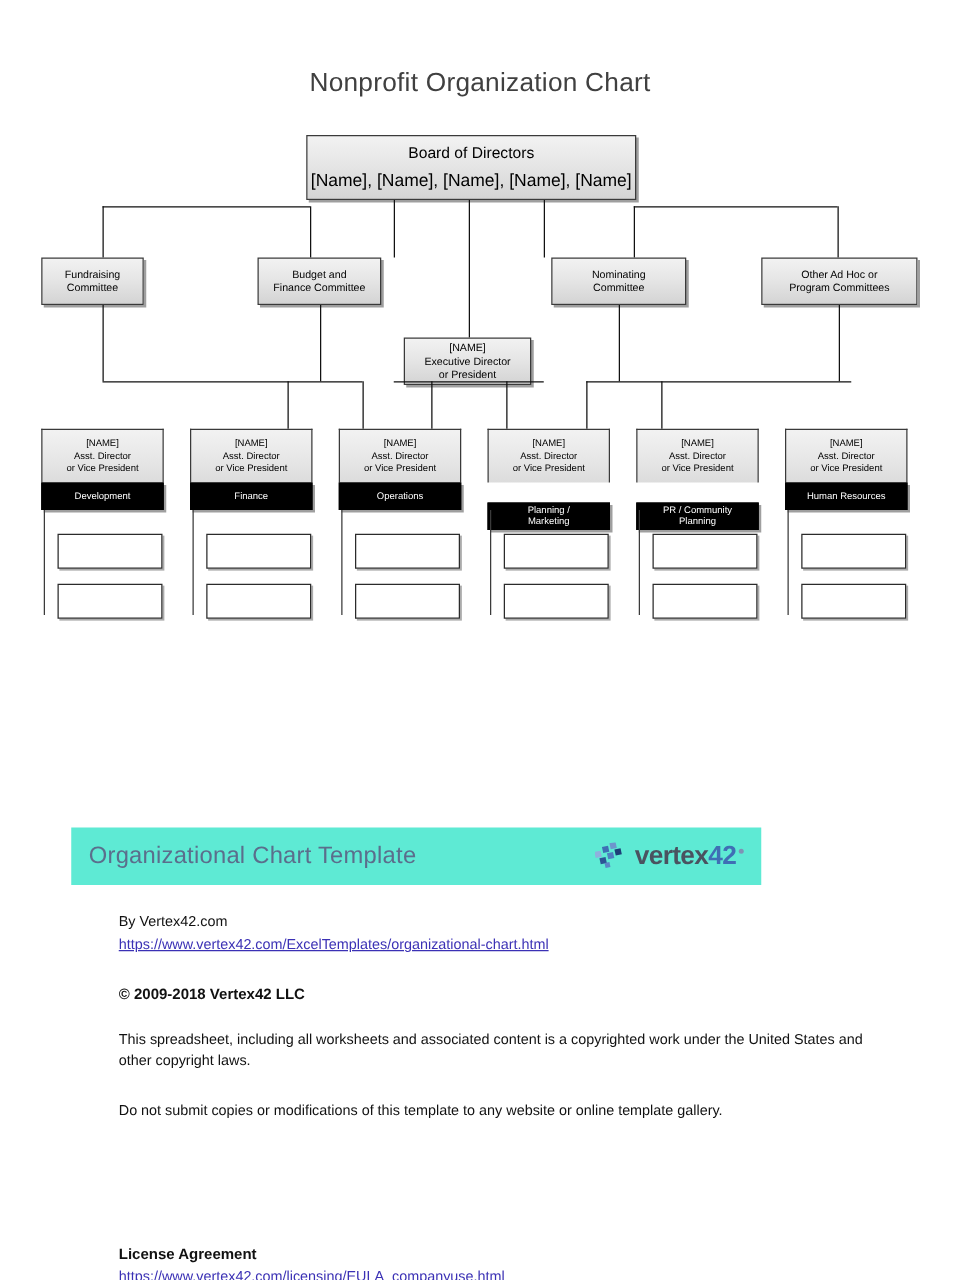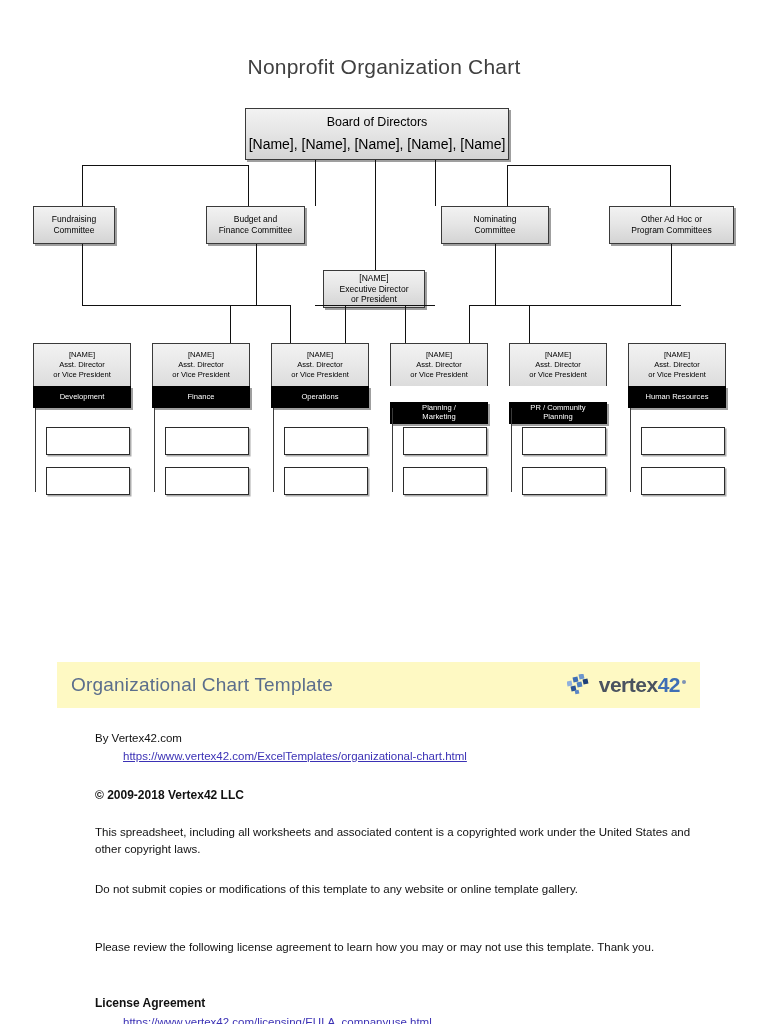--- a/index.html
+++ b/index.html
@@ -68,41 +68,41 @@
     box-shadow:1.5px 1.5px 0 rgba(90,90,90,.5);
   }
 
   
   .h{position:absolute;height:0;border-top:1.3px solid #111;}
   .v{position:absolute;width:0;border-left:1.3px solid #111;}
   .vthin{position:absolute;width:0;border-left:1.6px solid #3b3b3b;}
 
   
   .fhead{
-    position:absolute;left:57px;top:662px;width:643px;height:46px;
-    background:#fef9c3;
+    position:absolute;left:57px;top:662px;width:552px;height:46px;
+    background:#5eead4;
     display:flex;align-items:center;justify-content:space-between;
     padding:12px 14px;box-sizing:border-box;
   }
   .fhead .ftitle{
     font-size:19px;color:#5b6e8c;font-weight:400;letter-spacing:.2px;
   }
   .logo{display:flex;align-items:center;gap:6px;}
   .logo .mark{display:block;}
   .logo .word{
     font-size:21px;color:#4a5360;letter-spacing:-.5px;font-weight:600;
   }
   .logo .word .num{color:#3f6fb5;}
   .logo .dot{
     display:inline-block;width:4px;height:4px;border-radius:50%;
     background:#7e93b5;vertical-align:super;margin-left:2px;
   }
 
   .body-txt{position:absolute;left:95px;width:600px;font-size:11.5px;color:#111;line-height:1.5;}
-  .lnk{color:#3b31b5;text-decoration:underline;font-size:11.5px;word-break:break-all;margin-left:28px;}
+  .lnk{color:#3b31b5;text-decoration:underline;font-size:11.5px;word-break:break-all;}
   .t-by{top:730px;}
   .t-url{top:748px;}
   .t-copy{top:786px;font-weight:bold;font-size:12px;}
   .t-p1{top:824px;}
   .t-p2{top:881px;}
   .t-p3{top:939px;}
   .t-lic{top:994px;font-weight:bold;font-size:12px;}
   .t-lic2{top:1014px;}
 </style>
 </head>
@@ -275,17 +275,16 @@
       </svg>
       <span class="word"><span>vertex</span><span class="num">42</span><span class="dot"></span></span>
     </div>
   </div>
 
   <div class="body-txt t-by">By Vertex42.com</div>
   <div class="body-txt t-url"><a class="lnk" href="#">https://www.vertex42.com/ExcelTemplates/organizational-chart.html</a></div>
   <div class="body-txt t-copy">© 2009-2018 Vertex42 LLC</div>
   <div class="body-txt t-p1">This spreadsheet, including all worksheets and associated content is a copyrighted work under the United States and other copyright laws.</div>
   <div class="body-txt t-p2">Do not submit copies or modifications of this template to any website or online template gallery.</div>
-  <div class="body-txt t-p3">Please review the following license agreement to learn how you may or may not use this template. Thank you.</div>
   <div class="body-txt t-lic">License Agreement</div>
   <div class="body-txt t-lic2"><a class="lnk" href="#">https://www.vertex42.com/licensing/EULA_companyuse.html</a></div>
 
 </div>
 
 </body></html>

